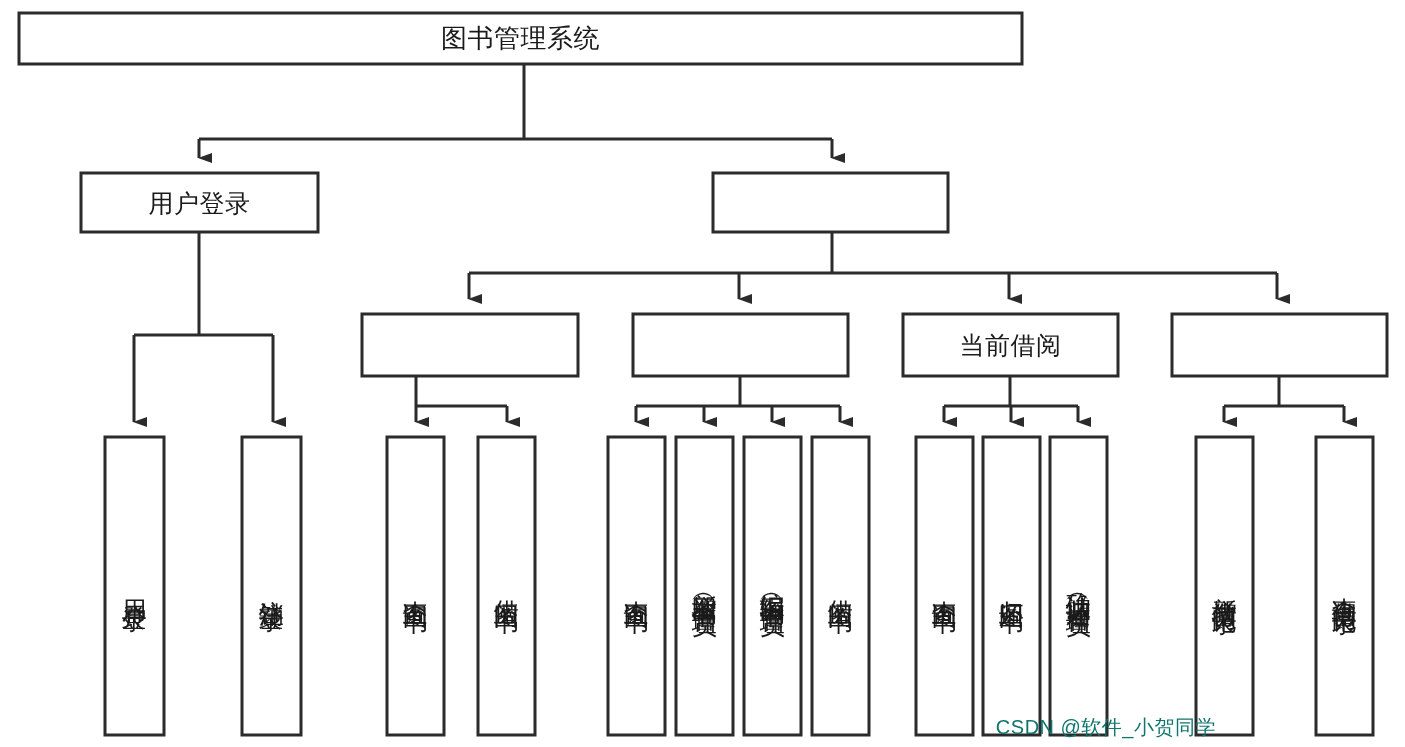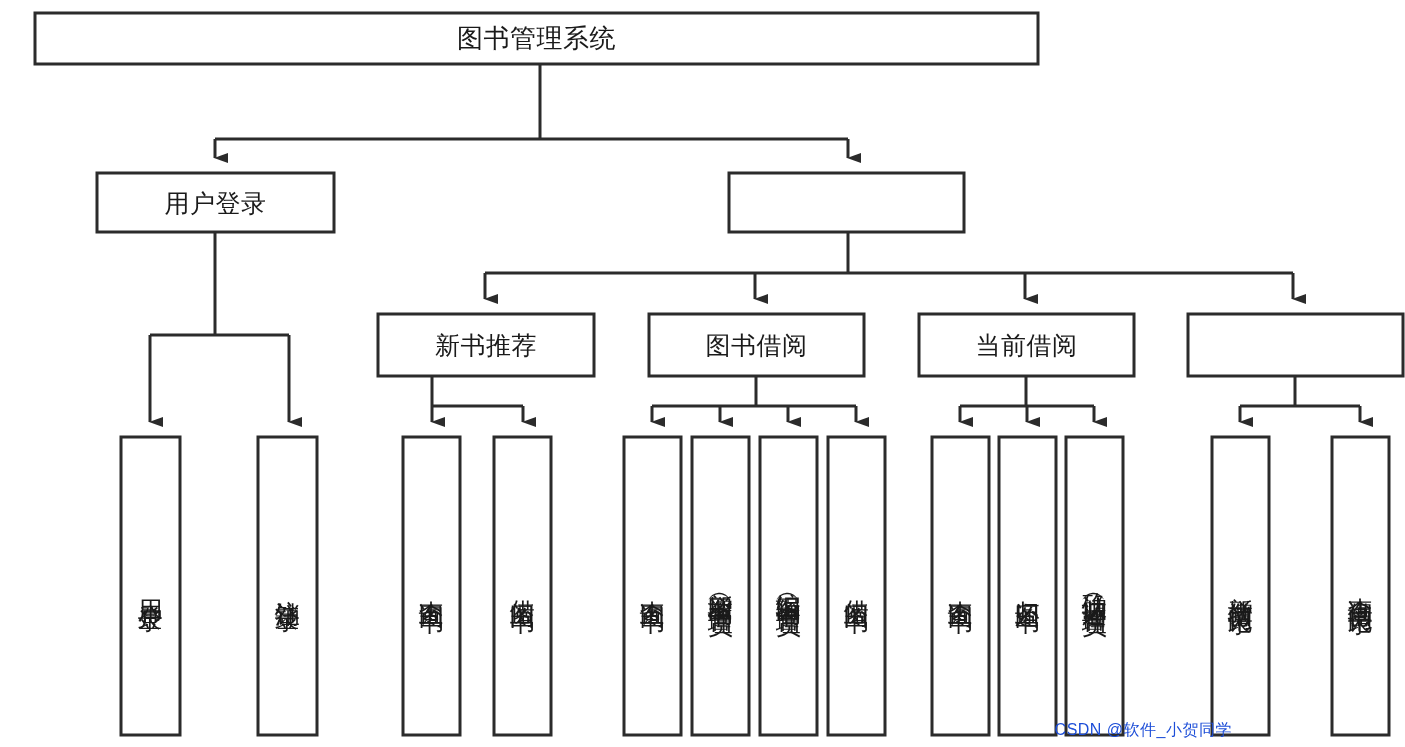--- a/index.html
+++ b/index.html
@@ -12,21 +12,20 @@
     height: 747px;
     font-family: "Liberation Sans", "DejaVu Sans", sans-serif;
     overflow: hidden;
     position: relative;
   }
   #diagram-root {
     position: relative;
     width: 1226px;
     height: 747px;
     background: #ffffff;
-    margin-left: 16px;
   }
   svg.diagram {
     position: absolute;
     top: 0;
     left: 0;
     width: 1405px;
     height: 747px;
     display: block;
   }
   .node-box {
@@ -67,22 +66,22 @@
     letter-spacing: 3px;
     line-height: 1.05;
   }
   .node-label.root {
     font-size: 26px;
   }
   .watermark {
     position: absolute;
     right: 10px;
     bottom: 6px;
-    font-size: 16px;
-    color: #1d4ed8;
+    font-size: 20px;
+    color: #0f766e;
     font-family: "Liberation Sans", "DejaVu Sans", sans-serif;
     white-space: nowrap;
     letter-spacing: 0.5px;
   }
 </style>
 </head>
 <body>
 
 <div id="diagram-root">
 
@@ -173,22 +172,20 @@
       <path class="connector" d="M 1224 406 L 1344 406"></path>
       <path class="connector" d="M 1224 406 L 1224 422" marker-end="url(#arrow)"></path>
       <path class="connector" d="M 1344 406 L 1344 422" marker-end="url(#arrow)"></path>
     </g>
   </svg>
 
   <div class="node-label horizontal root" style="left:19px; top:13px; width:1003px; height:51px;">图书管理系统</div>
 
   <div class="node-label horizontal" style="left:81px; top:173px; width:237px; height:59px;">用户登录</div>
 
-  <div class="node-label horizontal" style="left:362px; top:314px; width:216px; height:62px;">新书推荐</div>
-  <div class="node-label horizontal" style="left:633px; top:314px; width:215px; height:62px;">图书借阅</div>
   <div class="node-label horizontal" style="left:903px; top:314px; width:215px; height:62px;">当前借阅</div>
 
   <div class="node-label vertical" style="left:105px; top:437px; width:59px; height:298px;">用户登录</div>
   <div class="node-label vertical" style="left:242px; top:437px; width:59px; height:298px;">注销登录</div>
 
   <div class="node-label vertical" style="left:387px; top:437px; width:57px; height:298px;">查询图书</div>
   <div class="node-label vertical" style="left:478px; top:437px; width:57px; height:298px;">借阅图书</div>
 
   <div class="node-label vertical" style="left:608px; top:437px; width:57px; height:298px;">查询图书</div>
   <div class="node-label vertical" style="left:676px; top:437px; width:57px; height:298px;">新增图书（管理员）</div>

